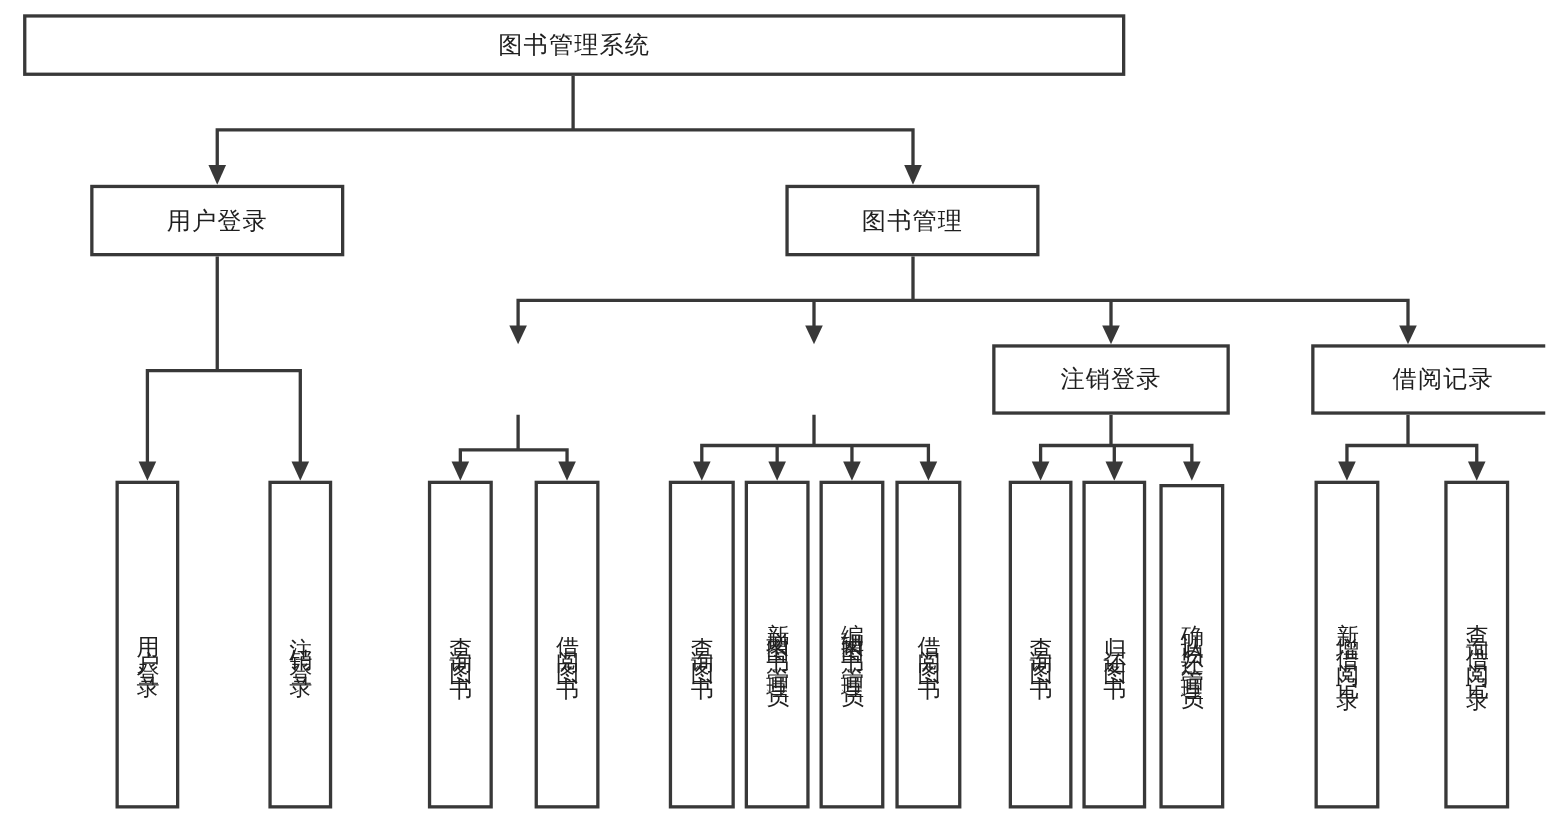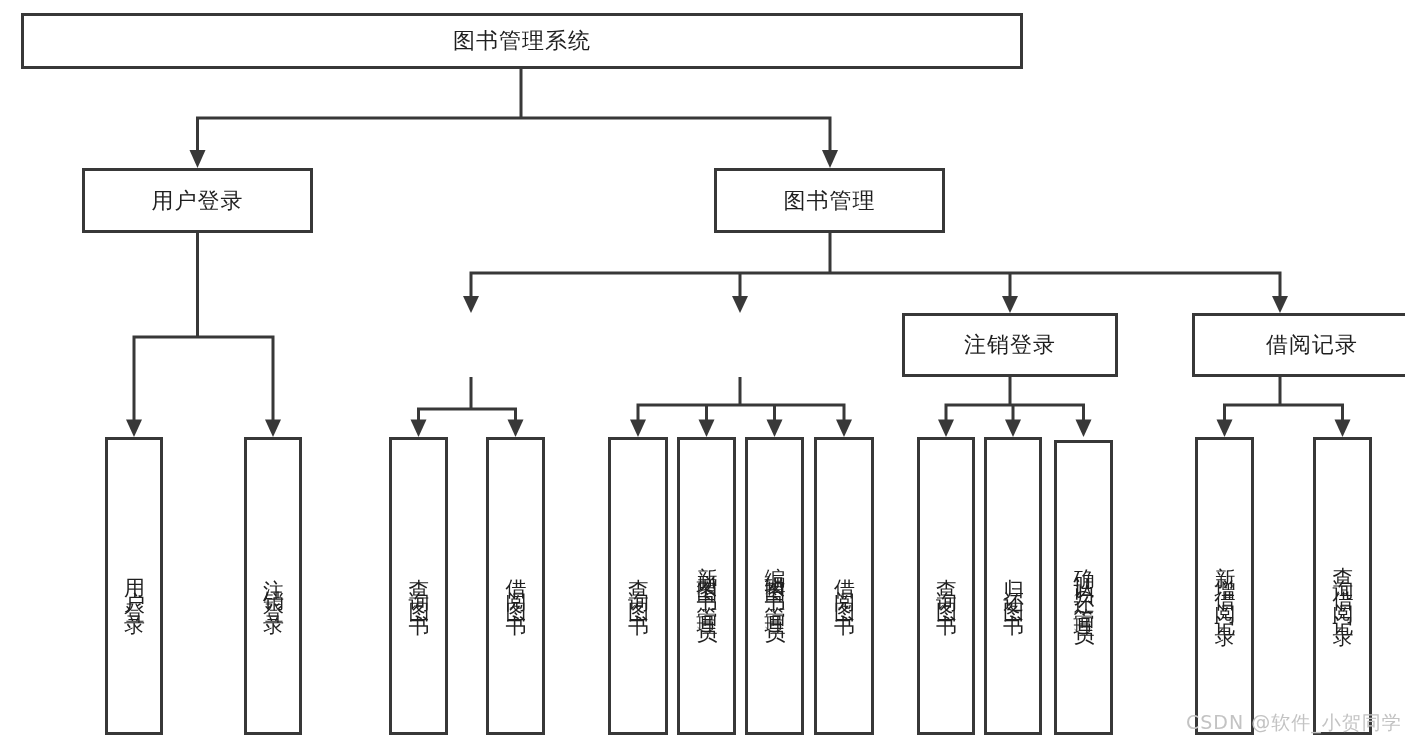--- a/index.html
+++ b/index.html
@@ -117,15 +117,14 @@
     <span class="vtxt long">确认归还（管理员）</span>
   </div>
 
   <div class="box leaf" style="left:1195px;top:437px;width:59px;height:298px">
     <span class="vtxt">新增借阅记录</span>
   </div>
   <div class="box leaf" style="left:1313px;top:437px;width:59px;height:298px">
     <span class="vtxt">查询借阅记录</span>
   </div>
 
-  <div class="watermark">CSDN @软件_小贺同学</div>
 
 </div>
 
 </body></html>

